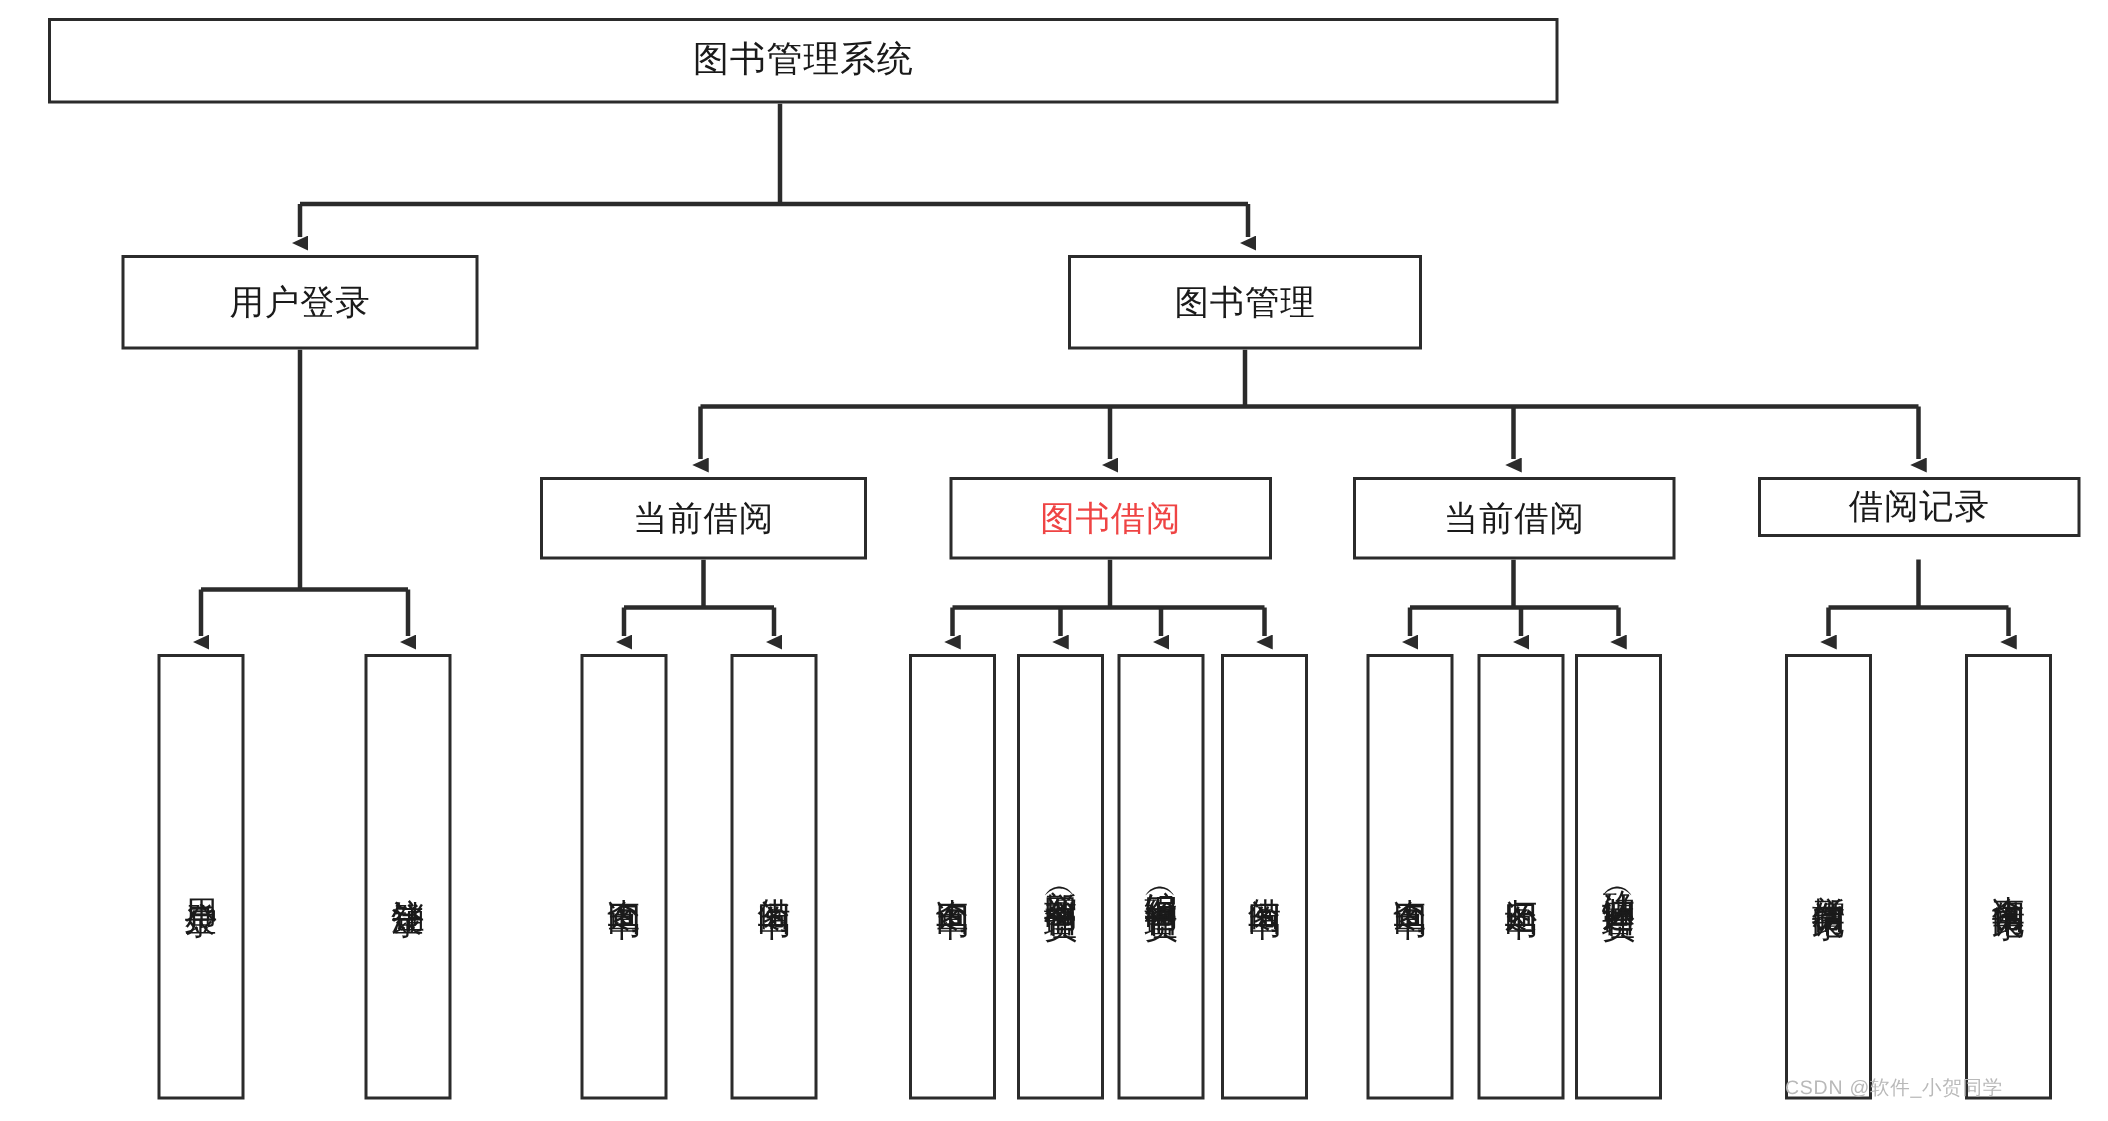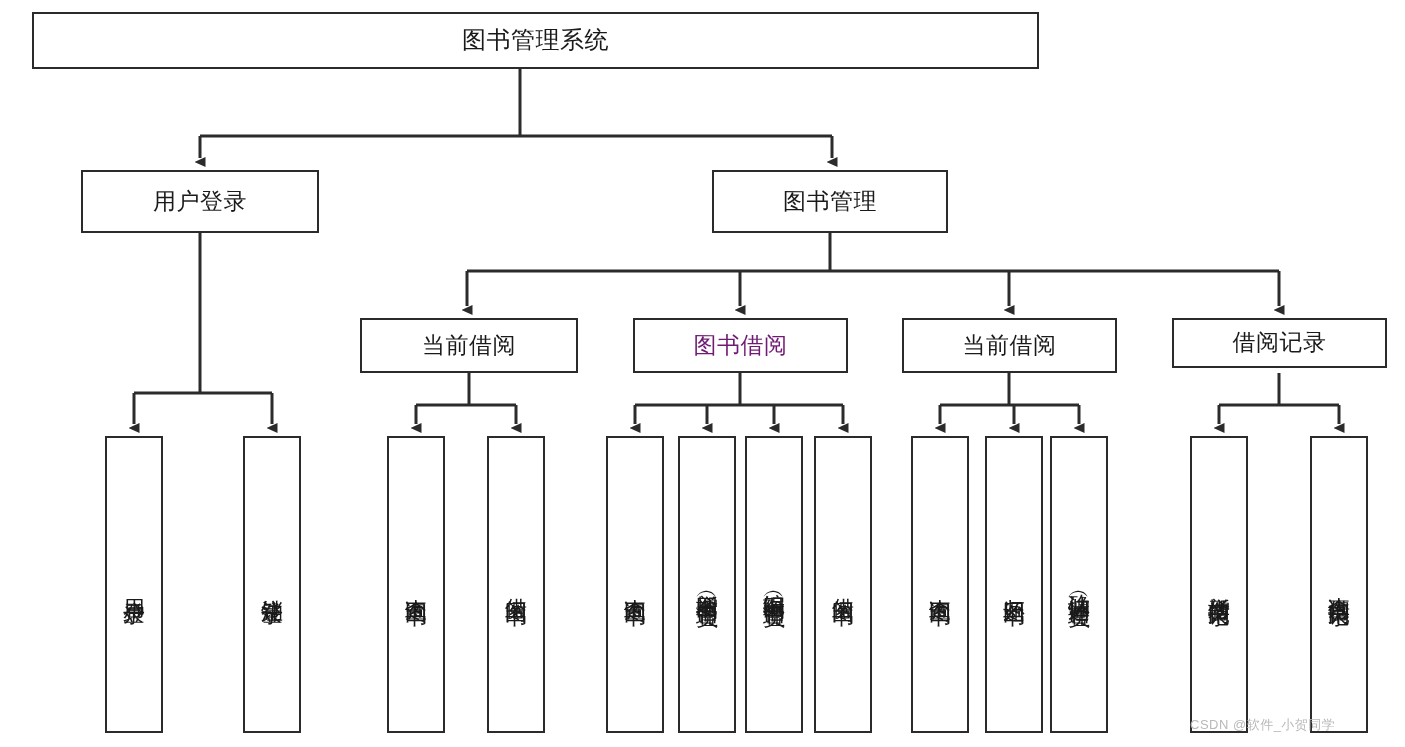--- a/index.html
+++ b/index.html
@@ -127,27 +127,27 @@
   <div class="node horiz" style="left: 81px; top: 170px; width: 238px; height: 63px; border-color: rgb(43, 43, 43); background: rgb(255, 255, 255); color: rgb(26, 26, 26);">
     <span class="label">用户登录</span>
   </div>
   <div class="node horiz" style="left: 712px; top: 170px; width: 236px; height: 63px; border-color: rgb(43, 43, 43); background: rgb(255, 255, 255); color: rgb(26, 26, 26);">
     <span class="label">图书管理</span>
   </div>
 
   <div class="node horiz" style="left: 360px; top: 318px; width: 218px; height: 55px; border-color: rgb(43, 43, 43); background: rgb(255, 255, 255); color: rgb(26, 26, 26);">
     <span class="label">当前借阅</span>
   </div>
-  <div class="node horiz" style="left: 633px; top: 318px; width: 215px; height: 55px; border-color: rgb(43, 43, 43); background: rgb(255, 255, 255); color: #701a75;">
+  <div class="node horiz" style="left: 633px; top: 318px; width: 215px; height: 55px; border-color: rgb(43, 43, 43); background: rgb(255, 255, 255); color: #ef4444;">
     <span class="label">图书借阅</span>
   </div>
   <div class="node horiz" style="left: 902px; top: 318px; width: 215px; height: 55px; border-color: rgb(43, 43, 43); background: rgb(255, 255, 255); color: rgb(26, 26, 26); text-align: right;">
     <span class="label">当前借阅</span>
   </div>
-  <div class="node horiz" style="left: 1172px; top: 318px; width: 215px; height: 50px; border-color: rgb(43, 43, 43); background: rgb(255, 255, 255); color: rgb(26, 26, 26);">
+  <div class="node horiz" style="left: 1172px; top: 318px; width: 215px; height: 40px; border-color: rgb(43, 43, 43); background: rgb(255, 255, 255); color: rgb(26, 26, 26);">
     <span class="label">借阅记录</span>
   </div>
 
   <div class="node vert" style="left: 105px; top: 436px; width: 58px; height: 297px; border-color: rgb(43, 43, 43); background: rgb(255, 255, 255); color: rgb(26, 26, 26);">
     <span class="label">用户登录</span>
   </div>
   <div class="node vert" style="left: 243px; top: 436px; width: 58px; height: 297px; border-color: rgb(43, 43, 43); background: rgb(255, 255, 255); color: rgb(26, 26, 26);">
     <span class="label">注销登录</span>
   </div>
   <div class="node vert" style="left: 387px; top: 436px; width: 58px; height: 297px; border-color: rgb(43, 43, 43); background: rgb(255, 255, 255); color: rgb(26, 26, 26);">

